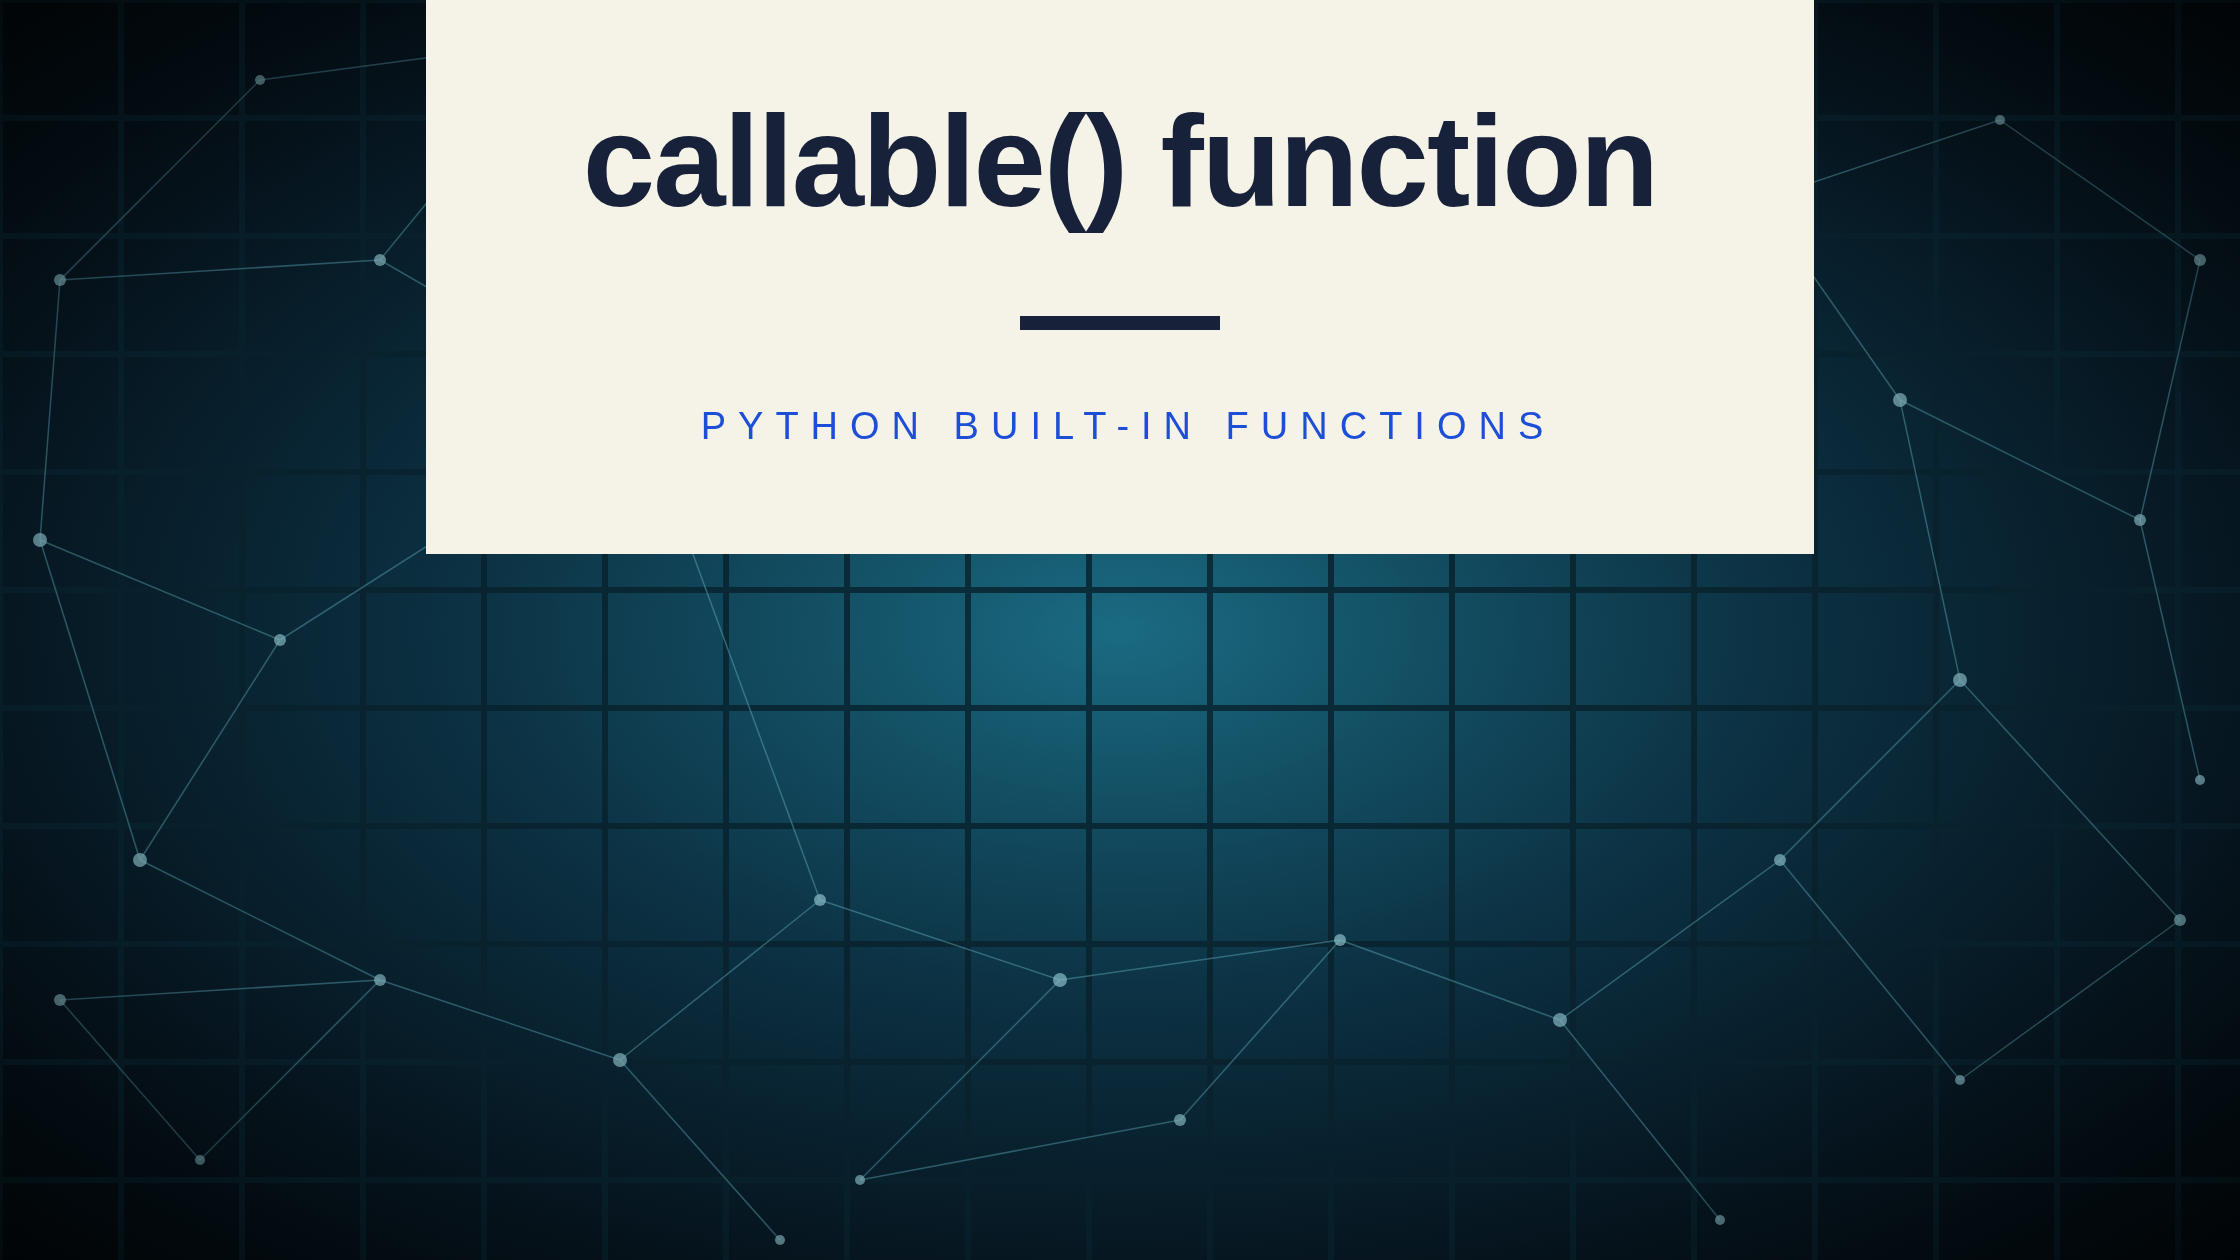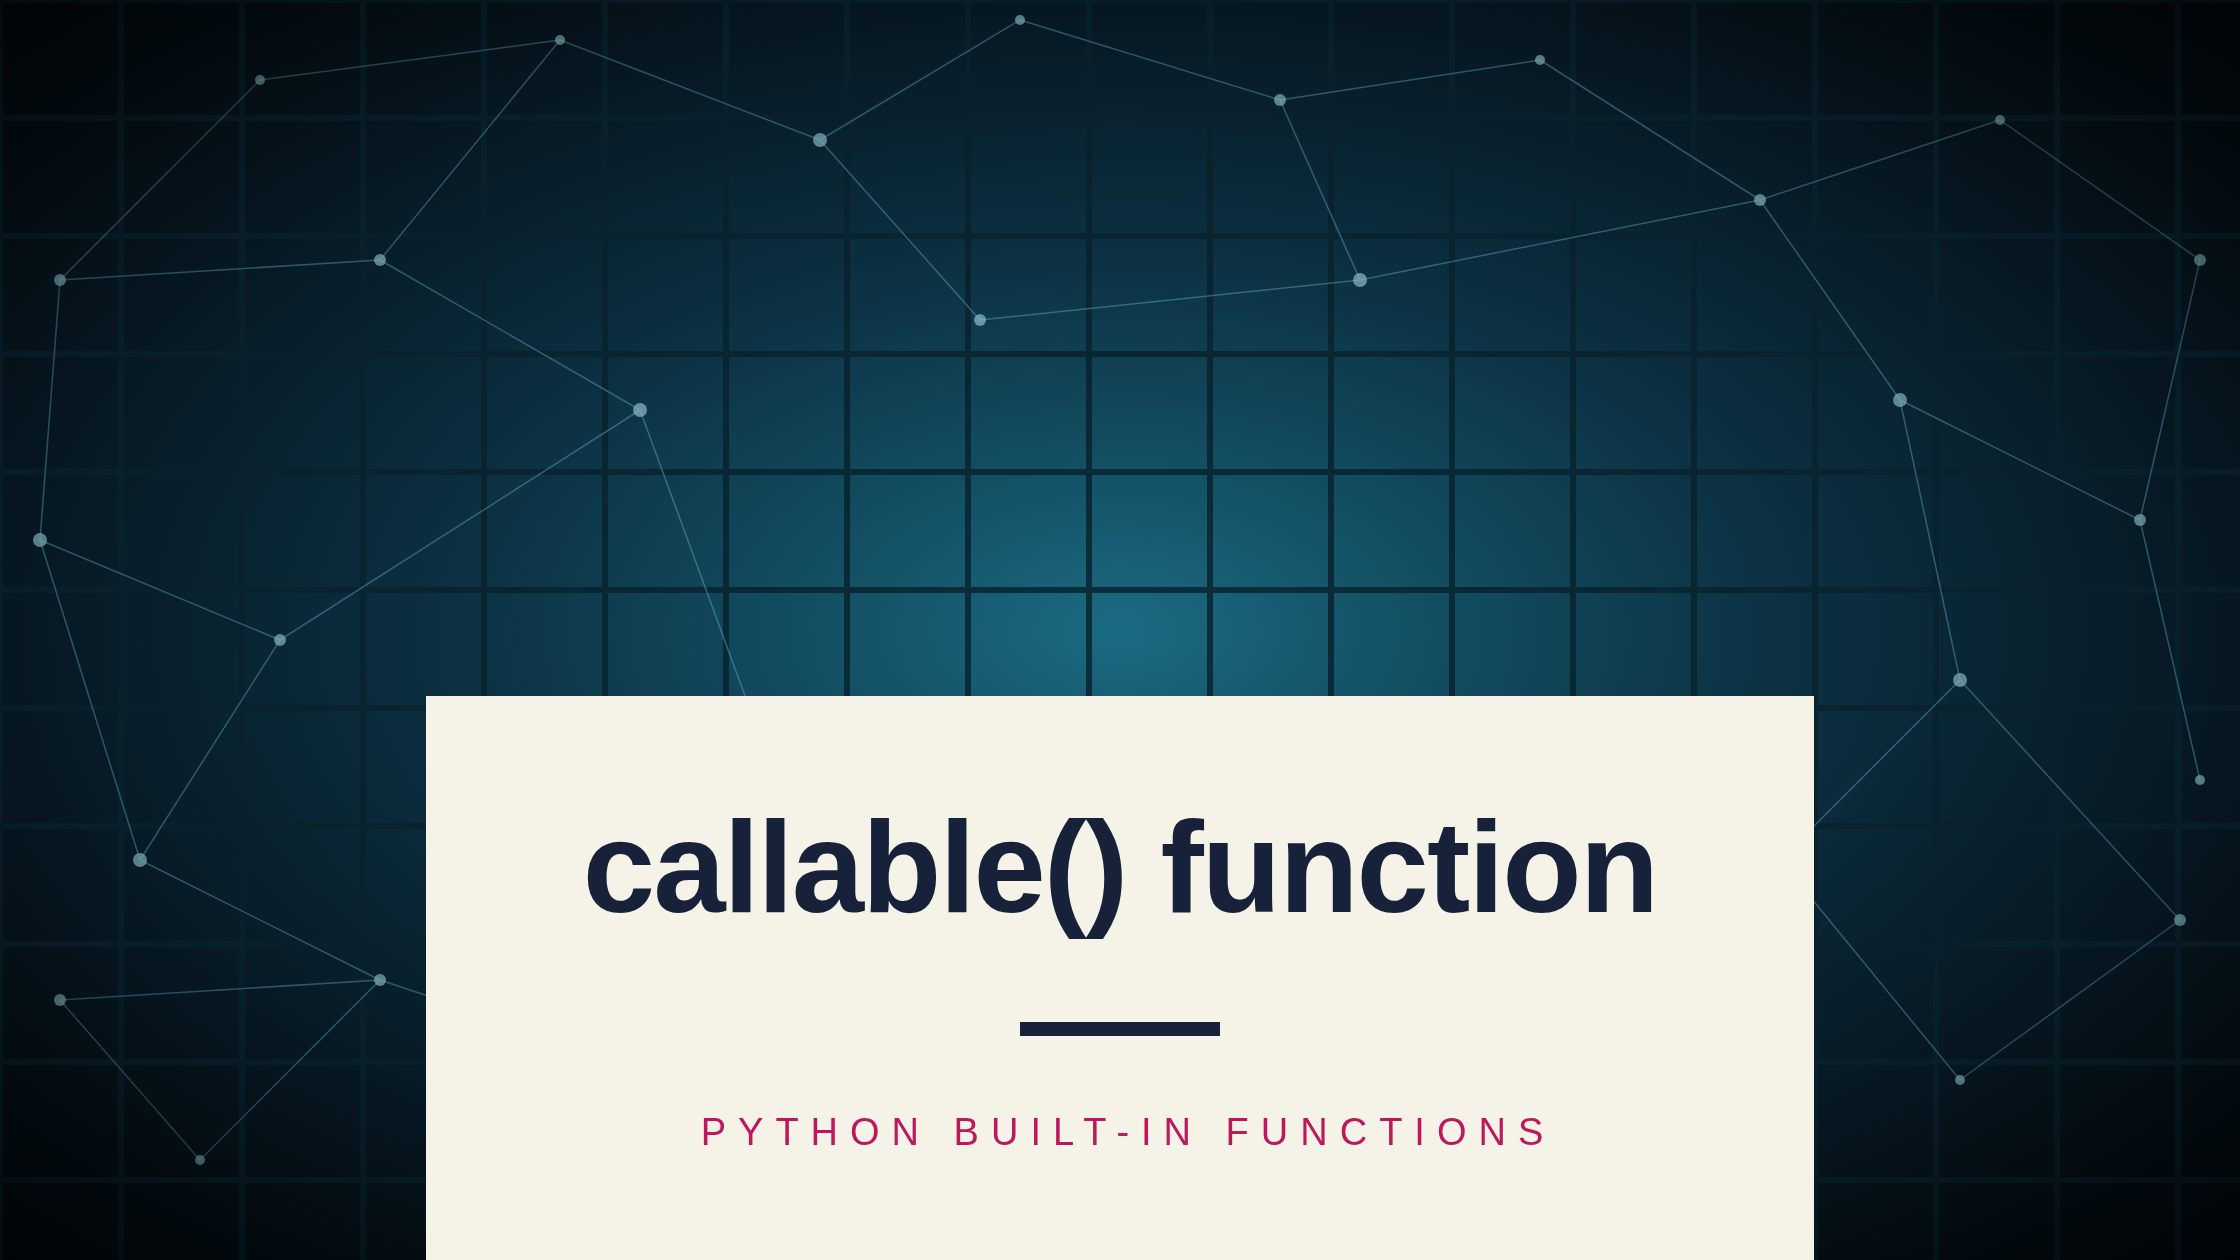--- a/index.html
+++ b/index.html
@@ -14,21 +14,21 @@
       overflow: hidden;
       font-family: -apple-system, BlinkMacSystemFont, 'Segoe UI', Helvetica, Arial, sans-serif;
     }
 
     .background {
       width: 100%;
       height: 100%;
       background: radial-gradient(ellipse at center, #1a6b82 0%, #0e3a4e 40%, #081d2a 70%, #040e16 100%);
       position: relative;
       display: flex;
-      align-items: flex-end;
+      align-items: flex-start;
       justify-content: center;
     }
 
     .network-overlay {
       position: absolute;
       top: 0;
       left: 0;
       width: 100%;
       height: 100%;
       pointer-events: none;
@@ -61,21 +61,21 @@
       width: 200px;
       height: 14px;
       background: #17223a;
       margin-top: 90px;
       margin-bottom: 75px;
     }
 
     .subtitle {
       font-size: 38px;
       font-weight: 500;
-      color: #be185d;
+      color: #1d4ed8;
       letter-spacing: 12px;
       text-align: center;
       font-family: 'Helvetica Neue', Arial, sans-serif;
       margin-left: 16px;
     }
   </style>
 </head>
 <body>
 
 <div class="background">

